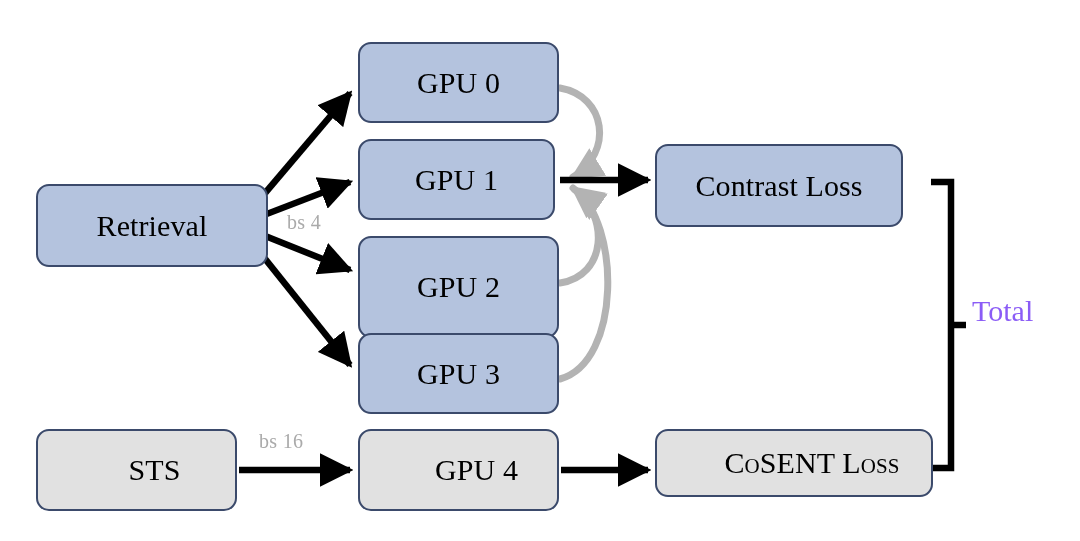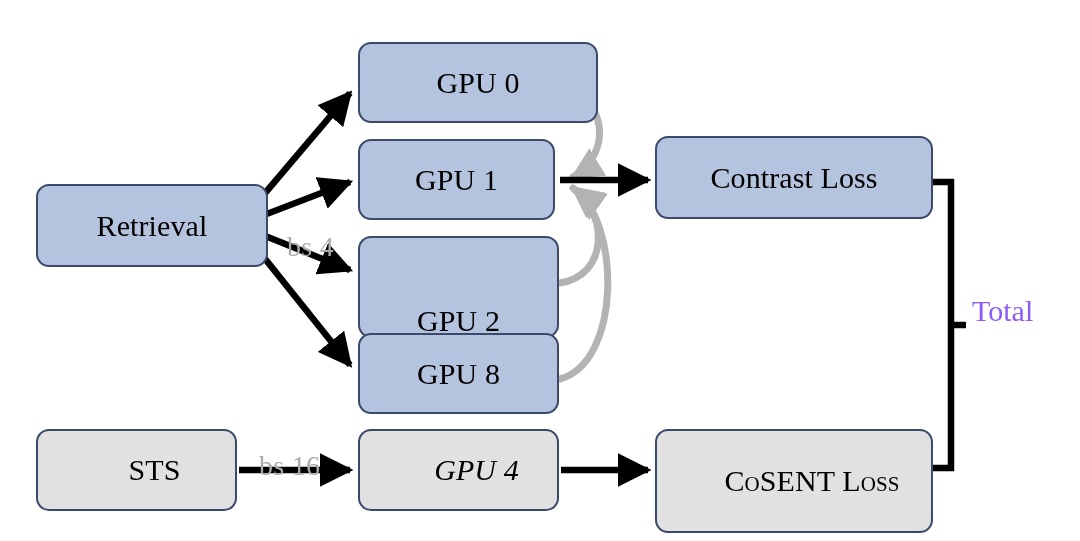--- a/index.html
+++ b/index.html
@@ -43,24 +43,23 @@
     display: block;
     font-size: 30px;
     letter-spacing: 0.1px;
   }
   .node-label.small-caps {
     font-variant: small-caps;
   }
   .edge-label {
     position: absolute;
     color: #aaaaaa;
-    font-size: 28px;
+    font-size: 20px;
     white-space: nowrap;
     letter-spacing: 0.3px;
-    margin-top: 20px;
   }
   .brace-label {
     position: absolute;
     color: #8b5cf6;
     font-size: 30px;
     line-height: 1.35;
     text-align: left;
     white-space: nowrap;
   }
 </style>
@@ -101,49 +100,49 @@
     <g fill="none" stroke="#000000" stroke-width="6.5" stroke-linejoin="miter" stroke-linecap="butt">
       <path d="M 931 182 L 951 182 L 951 468 L 931 468"></path>
       <path d="M 951 325 L 966 325"></path>
     </g>
   </svg>
 
   <div class="node blue" style="left:36px; top:184px; width:232px; height:83px;">
     <span class="node-label">Retrieval</span>
   </div>
 
-  <div class="node blue" style="left:358px; top:42px; width:240px; height:81px;">
+  <div class="node blue" style="left:358px; top:42px; width:201px; height:81px;">
     <span class="node-label">GPU 0</span>
   </div>
 
   <div class="node blue" style="left:358px; top:139px; width:197px; height:81px;">
     <span class="node-label">GPU 1</span>
   </div>
 
-  <div class="node blue" style="left:358px; top:236px; width:201px; height:102px;align-items:flex-end;">
+  <div class="node blue" style="left:358px; top:236px; width:201px; height:102px;">
     <span class="node-label">GPU 2</span>
   </div>
 
   <div class="node blue" style="left:358px; top:333px; width:201px; height:81px;">
-    <span class="node-label">GPU 8</span>
+    <span class="node-label">GPU 3</span>
   </div>
 
-  <div class="node grey" style="left:358px; top:429px; width:201px; height:82px;font-style:italic;">
+  <div class="node grey" style="left:358px; top:429px; width:201px; height:82px;">
     <span class="node-label">GPU 4</span>
   </div>
 
   <div class="node grey" style="left:36px; top:429px; width:201px; height:82px;">
     <span class="node-label">STS</span>
   </div>
 
-  <div class="node blue" style="left:655px; top:136px; width:278px; height:83px;">
+  <div class="node blue" style="left:655px; top:144px; width:248px; height:83px;">
     <span class="node-label">Contrast Loss</span>
   </div>
 
-  <div class="node grey" style="left:655px; top:429px; width:278px; height:104px;">
+  <div class="node grey" style="left:655px; top:429px; width:278px; height:68px;">
     <span class="node-label small-caps">CoSENT Loss</span>
   </div>
 
   <div class="edge-label" style="left:287px; top:211px;">bs 4</div>
 
   <div class="edge-label" style="left:259px; top:430px;text-align:right;">bs 16</div>
 
   <div class="brace-label" style="left:972px; top:291px;">
     <div>Total</div>
   </div>

